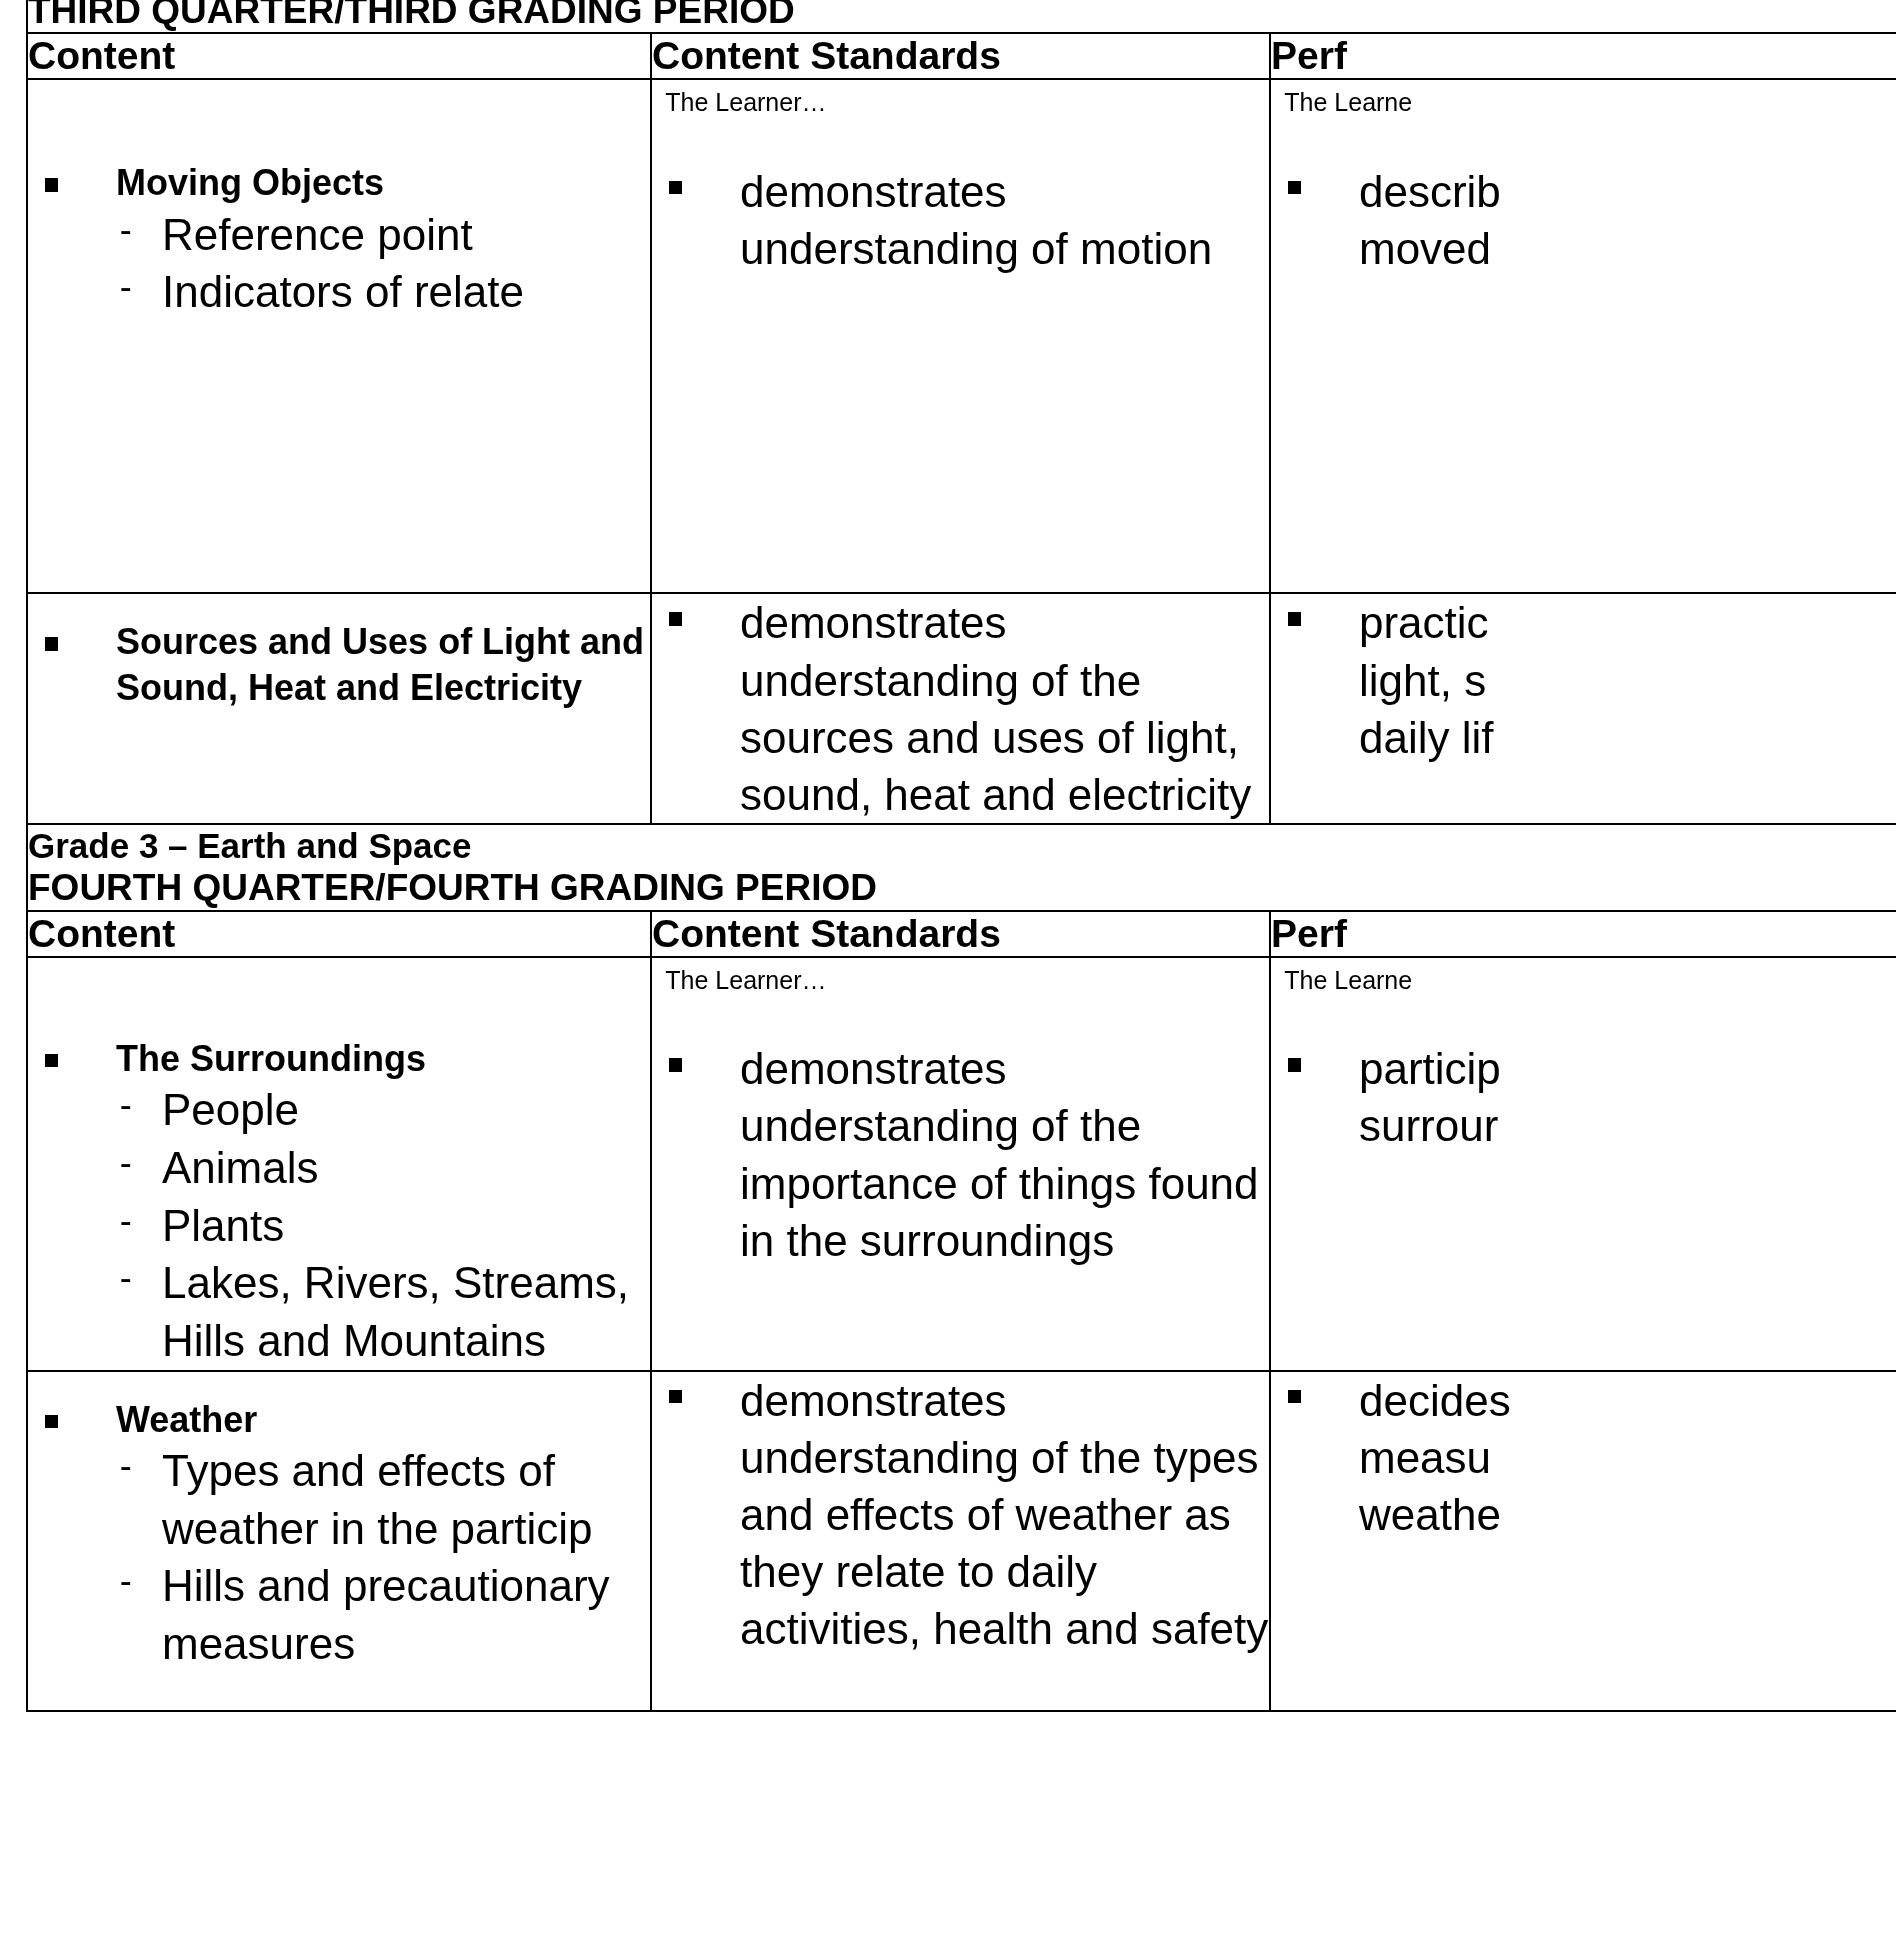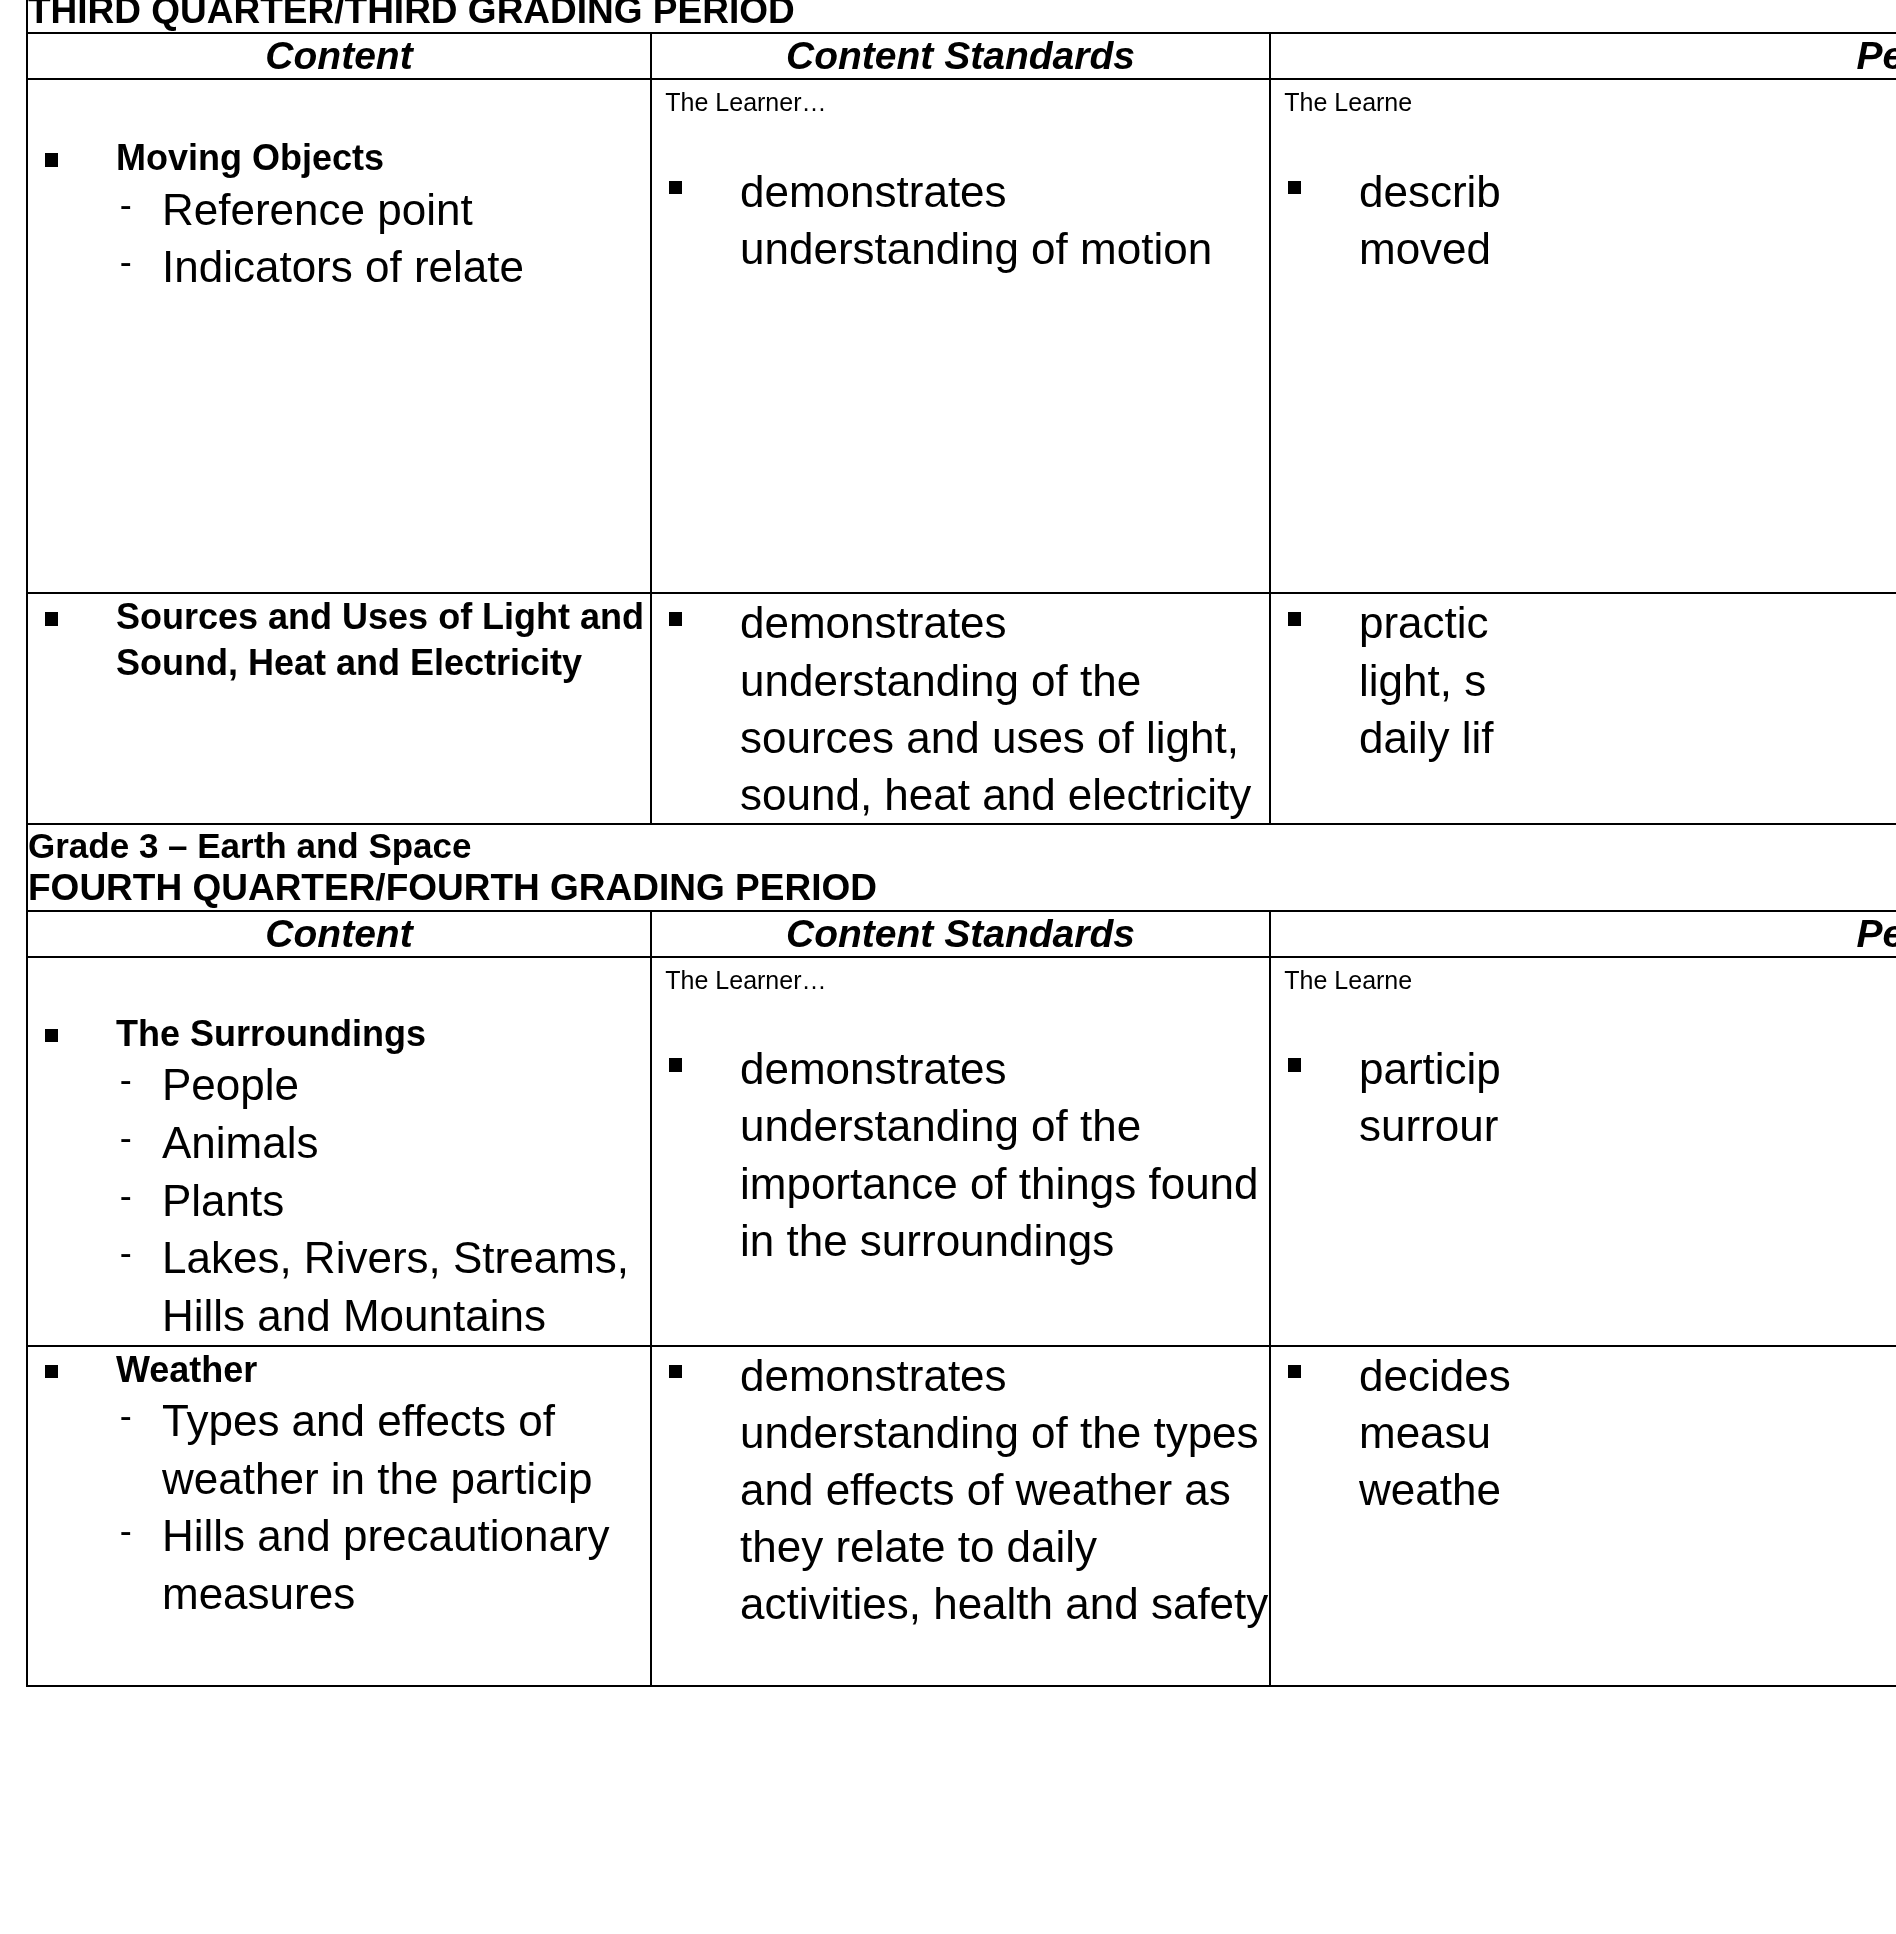--- a/index.html
+++ b/index.html
@@ -53,23 +53,21 @@
   }
   .banner-line {
     display: block;
     white-space: nowrap;
   }
   .banner-line.grade   { font-size: 35px; letter-spacing: 0px; }
   .banner-line.quarter { font-size: 37px; letter-spacing: 0px; }
 
   
   td.colhead {
-    text-align: center;
     font-weight: bold;
-    font-style: italic;
     font-size: 39px;
     padding: 7.6px 0 9.5px 0;
     white-space: nowrap;
   }
 
   
   td.body {
     padding: 9.5px 13.3px 13.3px 13.3px;
     line-height: 1.3;
   }
@@ -98,20 +96,21 @@
     top: 18px;
     width: 13.3px;
     height: 13.3px;
     background: #000000;
   }
   .li-title {
     display: block;
     font-weight: bold;
     font-size: 36px;
     line-height: 1.26;
+    margin-top: 25px;
   }
   .li-text {
     display: block;
     font-size: 44px;
     line-height: 1.3;
   }
 
   
   ul.dash {
     list-style: none;

